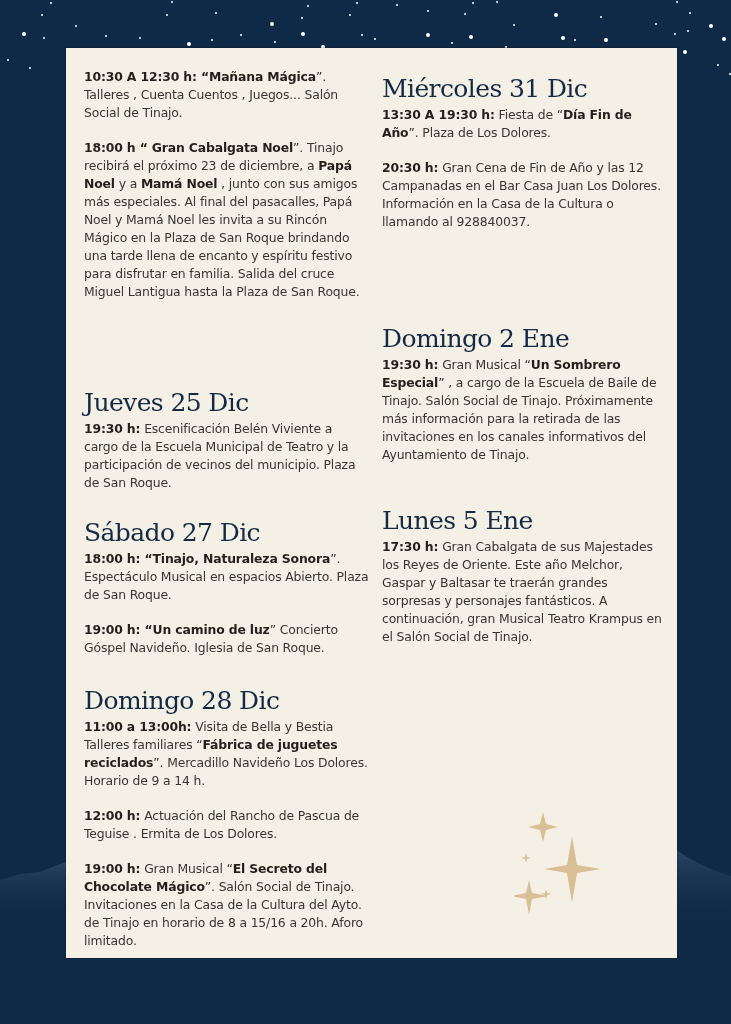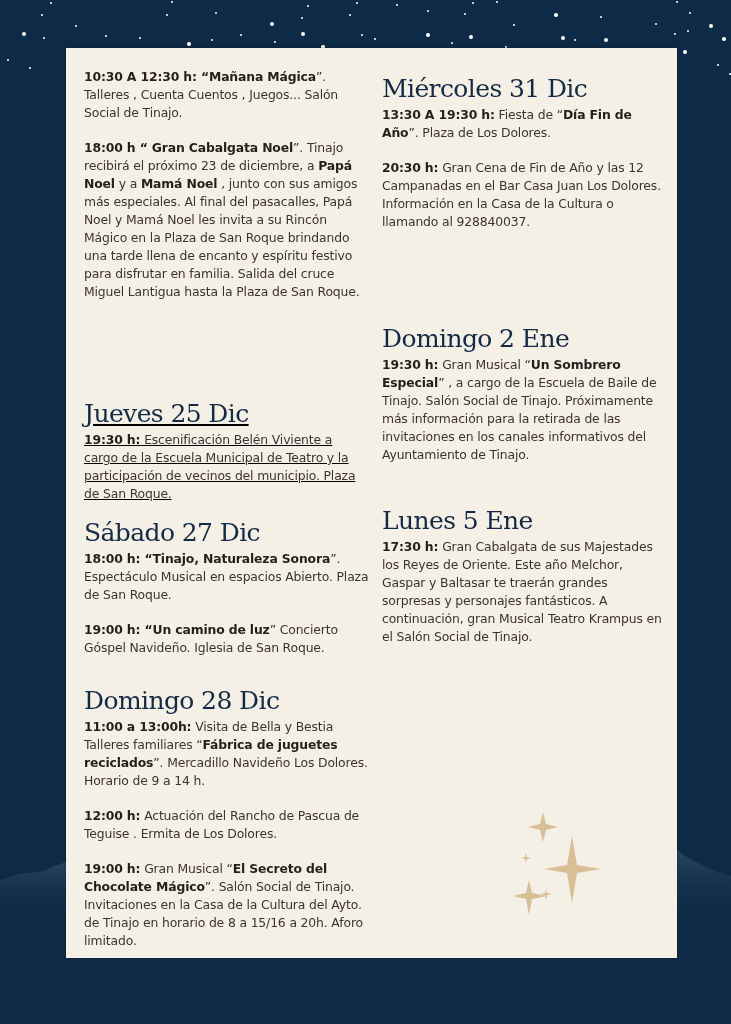--- a/index.html
+++ b/index.html
@@ -100,21 +100,21 @@
   <path d="M0 100 L20 94 L40 92 L55 86 L66 82 L66 140 L0 140 Z" fill="url(#mg)"></path>
   <path d="M677 70 C 690 80, 710 90, 731 96 L731 150 L677 150 Z" fill="url(#mg)"></path>
 </svg>
 
 <div class="card">
   <div class="col col-left">
       <div class="day" style="top: 20px;">
         <p class="event"><b>10:30 A 12:30 h: “Mañana Mágica</b><span>”. Talleres , Cuenta Cuentos , Juegos... Salón Social de Tinajo.</span></p>
         <p class="event"><b>18:00 h “ Gran Cabalgata Noel</b><span>”. Tinajo recibirá el próximo 23 de diciembre, a </span><b>Papá Noel</b><span> y a </span><b>Mamá Noel</b><span> , junto con sus amigos más especiales. Al final del pasacalles, Papá Noel y Mamá Noel les invita a su Rincón Mágico en la Plaza de San Roque brindando una tarde llena de encanto y espíritu festivo para disfrutar en familia. Salida del cruce Miguel Lantigua hasta la Plaza de San Roque.</span></p>
       </div>
-      <div class="day" style="top: 351px; text-decoration: underline;">
+      <div class="day" style="top: 340px;">
         <h2 class="day-title">Jueves 25 Dic</h2>
         <p class="event"><b>19:30 h:</b><span> Escenificación Belén Viviente a cargo de la Escuela Municipal de Teatro y la participación de vecinos del municipio. Plaza de San Roque.</span></p>
       </div>
       <div class="day" style="top: 470px;">
         <h2 class="day-title">Sábado 27 Dic</h2>
         <p class="event"><b>18:00 h: “Tinajo, Naturaleza Sonora</b><span>”. Espectáculo Musical en espacios Abierto. Plaza de San Roque.</span></p>
         <p class="event"><b>19:00 h: “Un camino de luz</b><span>” Concierto Góspel Navideño. Iglesia de San Roque.</span></p>
       </div>
       <div class="day" style="top: 638px;">
         <h2 class="day-title">Domingo 28 Dic</h2>

